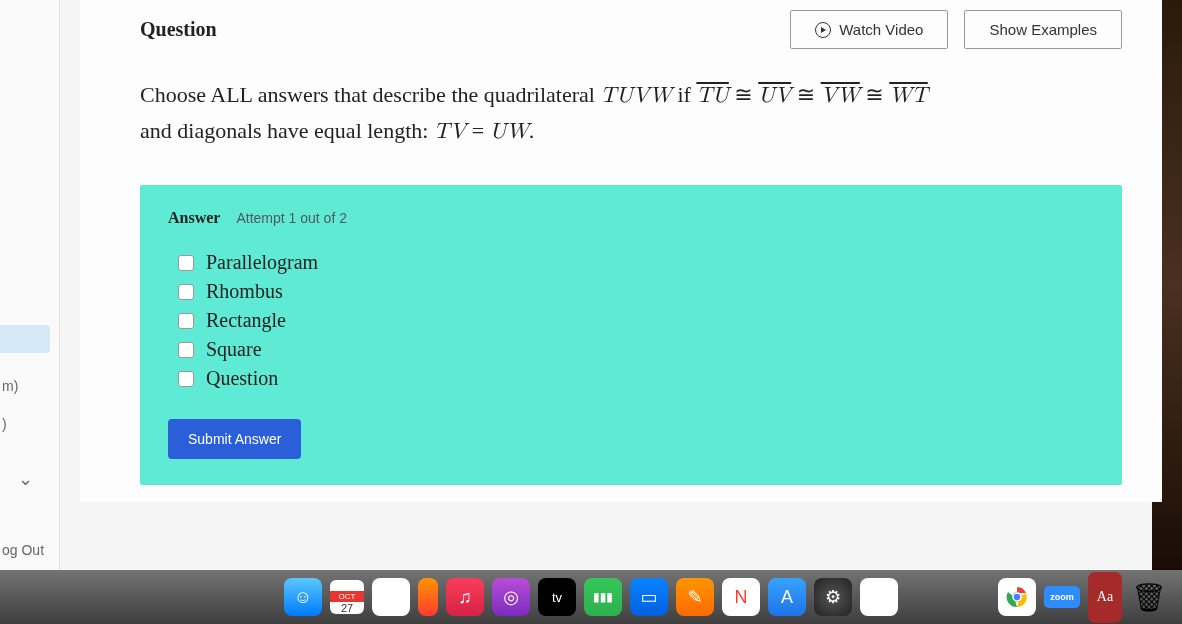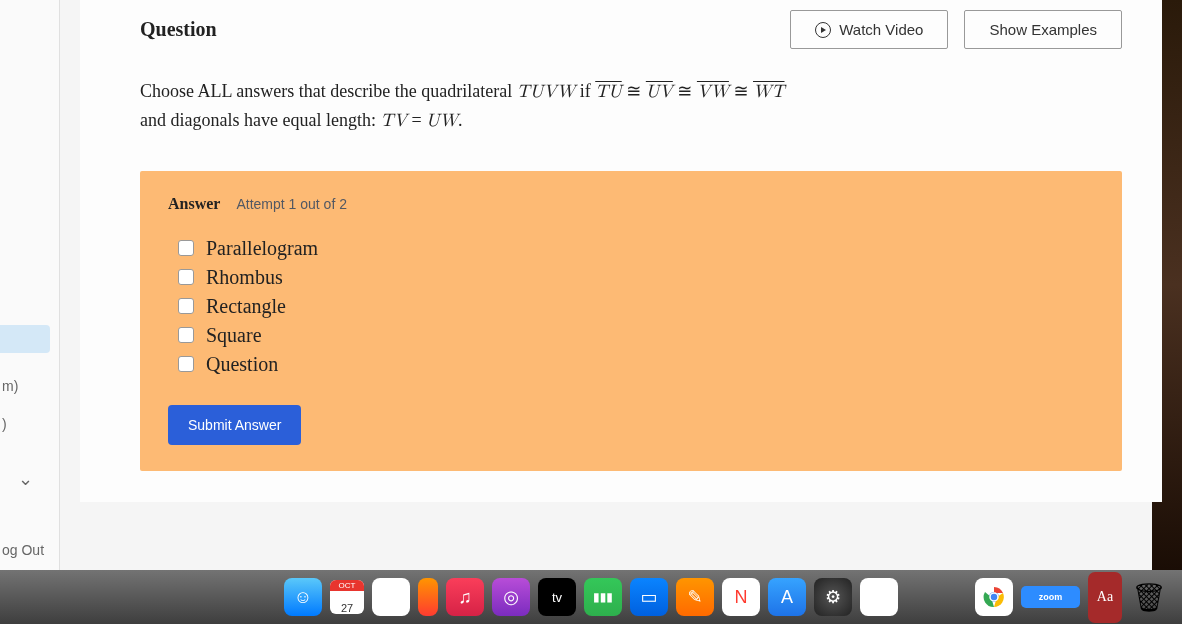--- a/index.html
+++ b/index.html
@@ -89,34 +89,34 @@
     .play-icon::after {
       content: '';
       width: 0;
       height: 0;
       border-left: 5px solid #333;
       border-top: 3px solid transparent;
       border-bottom: 3px solid transparent;
       margin-left: 1px;
     }
     .question-text {
-      font-size: 18px;
+      font-size: 22px;
       line-height: 1.6;
       color: #222;
       margin-bottom: 36px;
     }
     .math-italic {
       font-style: italic;
       font-family: 'Latin Modern Math', 'Cambria Math', Georgia, serif;
     }
     .overline {
       text-decoration: overline;
     }
     .answer-panel {
-      background: #fdba74;
+      background: #5eead4;
       padding: 24px 28px 26px 28px;
       border-radius: 2px;
     }
     .answer-header {
       margin-bottom: 24px;
       font-size: 16px;
     }
     .answer-label {
       font-weight: bold;
       color: #222;
@@ -191,39 +191,39 @@
       font-family: -apple-system, sans-serif;
     }
     .calendar-badge {
       background: #fff;
       width: 34px;
       height: 34px;
       border-radius: 6px;
       display: flex;
       flex-direction: column;
       align-items: center;
-      justify-content: space-between;
+      justify-content: flex-end;
       font-family: -apple-system, sans-serif;
       overflow: hidden;
     }
     .calendar-month {
       background: #e8352e;
       color: #fff;
       font-size: 8px;
       width: 100%;
       text-align: center;
       padding: 1px 0;
     }
     .calendar-day {
       color: #333;
       font-size: 11px;
       font-weight: 500;
     }
     .zoom-badge {
-      width: 59px;
+      width: 36px;
       height: 22px;
       background: #2d8cff;
       border-radius: 5px;
       display: flex;
       align-items: center;
       justify-content: center;
       font-size: 9px;
       color: #fff;
       font-weight: bold;
       font-family: -apple-system, sans-serif;

